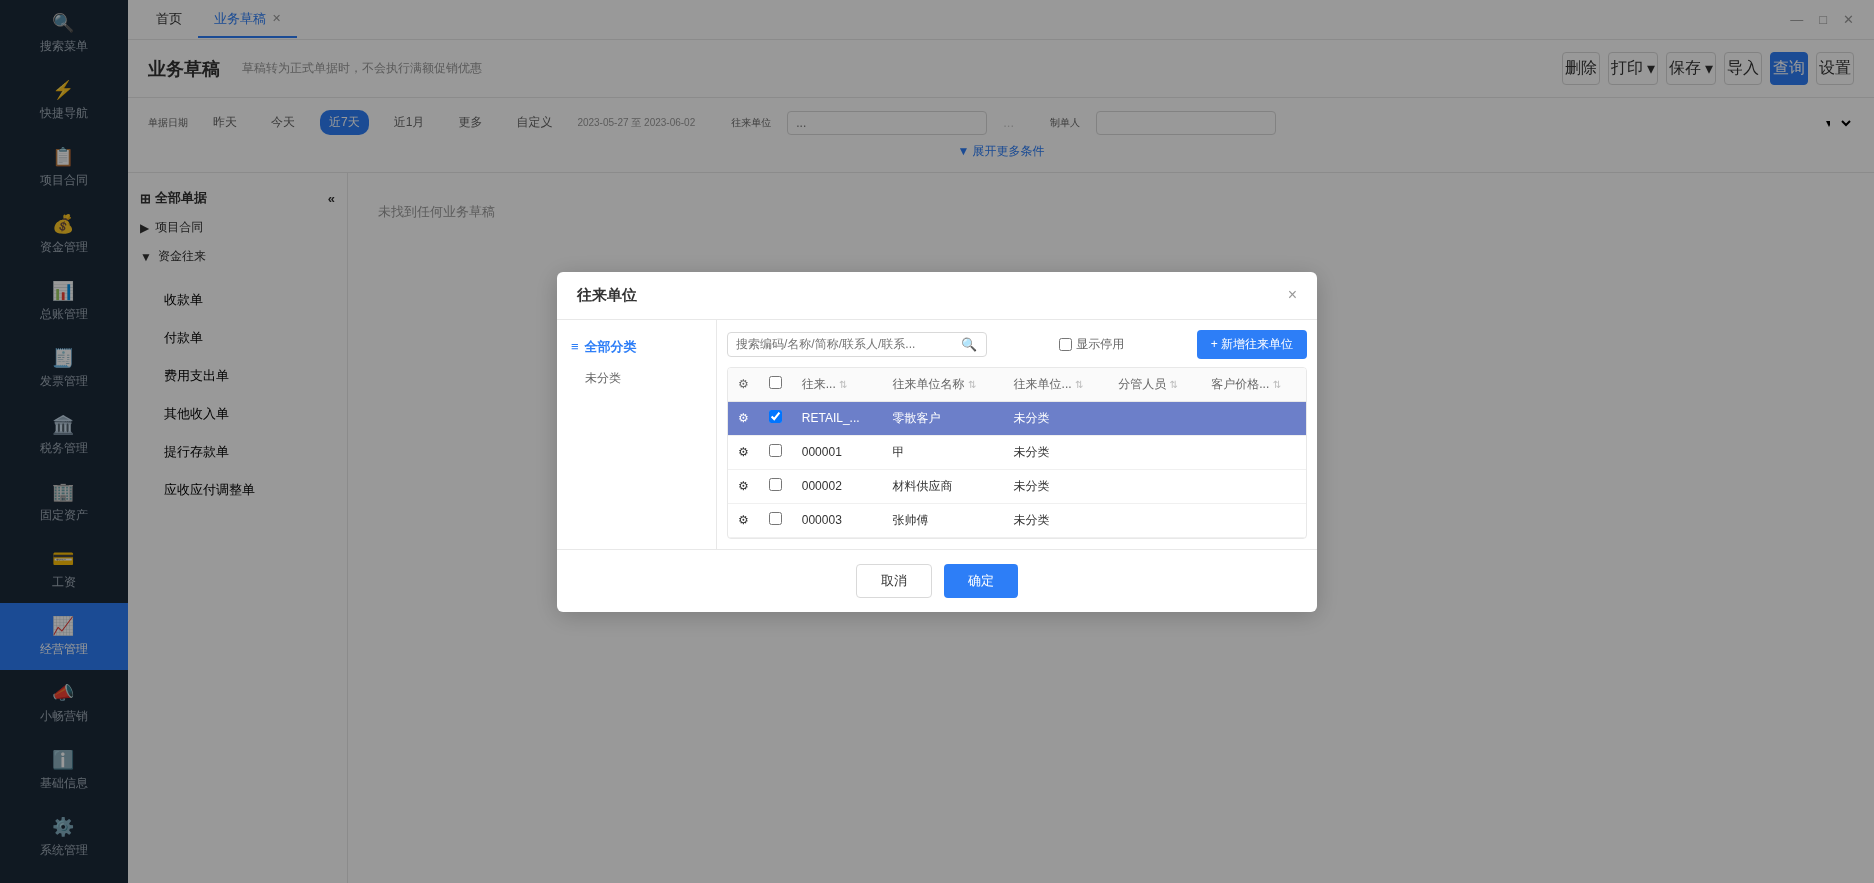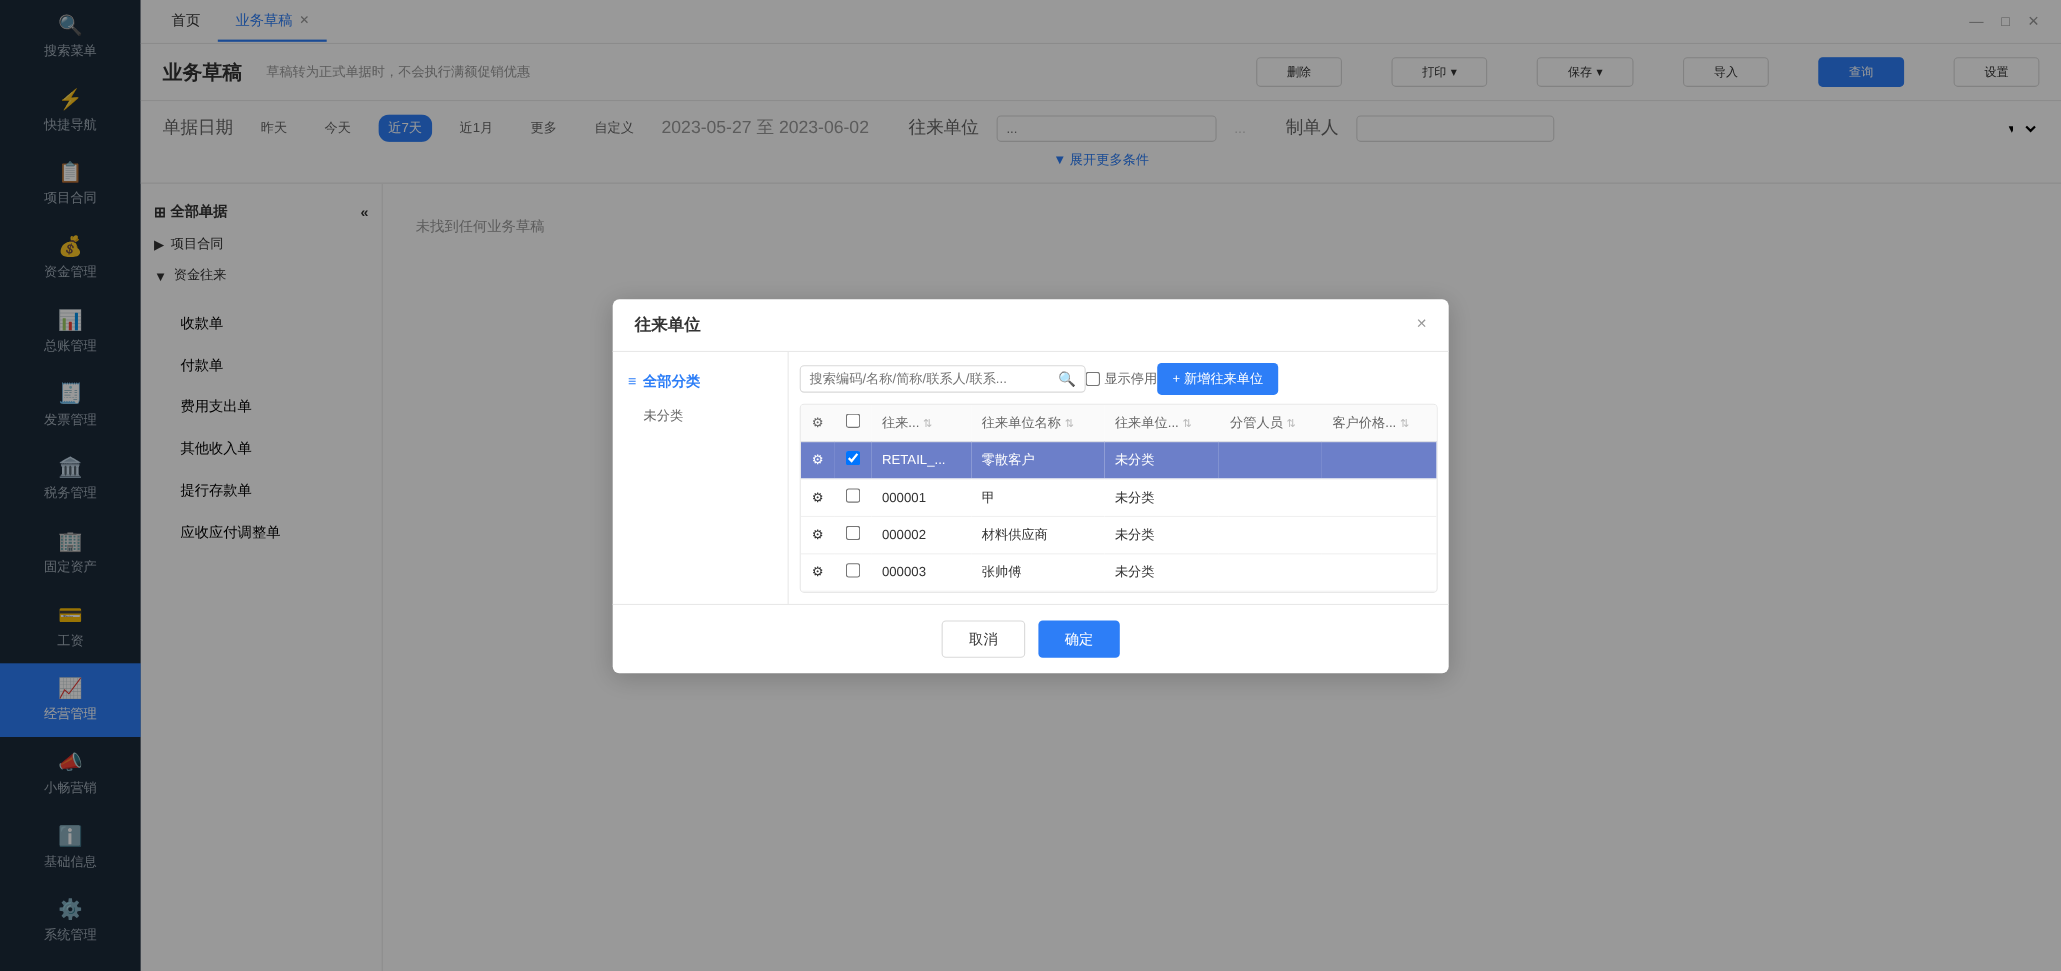--- a/index.html
+++ b/index.html
@@ -24,27 +24,27 @@
     .tab-item.active { color: #2d7ef7; border-bottom: 2px solid #2d7ef7; }
     .tab-close { color: #999; font-size: 11px; cursor: pointer; }
     .tab-item:first-child { color: #333; }
 
     
     .page-header { background: #fff; padding: 12px 20px; display: flex; align-items: center; justify-content: space-between; border-bottom: 1px solid #e8e8e8; }
     .page-title { font-size: 18px; font-weight: bold; color: #333; margin-right: 12px; }
     .page-subtitle { font-size: 12px; color: #999; }
     .page-header-left { display: flex; align-items: center; gap: 10px; }
     .page-header-right { display: flex; align-items: center; gap: 8px; }
-    .header-btn { display: flex; align-items: center; gap: 4px; padding: 5px 27px; border: 1px solid #d9d9d9; border-radius: 4px; cursor: pointer; font-size: 11px; background: #fff; color: #333; margin-left: 37px; }
+    .header-btn { display: flex; align-items: center; gap: 4px; padding: 5px 2px; border: 1px solid #d9d9d9; border-radius: 4px; cursor: pointer; font-size: 16px; background: #fff; color: #333; }
     .header-btn.primary { background: #2d7ef7; color: #fff; border-color: #2d7ef7; }
 
     
     .filter-area { background: #fff; padding: 12px 20px; border-bottom: 1px solid #e8e8e8; }
     .filter-row { display: flex; align-items: center; gap: 16px; flex-wrap: wrap; }
-    .filter-label { color: #666; font-size: 16px; white-space: nowrap; }
+    .filter-label { color: #666; font-size: 10px; white-space: nowrap; }
     .date-range-btn { padding: 3px 8px; border-radius: 3px; cursor: pointer; font-size: 12px; color: #666; border: 1px solid transparent; }
     .date-range-btn.active { background: #2d7ef7; color: #fff; border-radius: 10px; }
     .filter-input { border: 1px solid #d9d9d9; border-radius: 4px; padding: 4px 8px; font-size: 12px; width: 180px; }
     .filter-select { border: 1px solid #d9d9d9; border-radius: 4px; padding: 4px 8px; font-size: 12px; width: 140px; }
     .expand-btn { color: #2d7ef7; cursor: pointer; font-size: 12px; }
 
     
     .content-area { display: flex; flex: 1; overflow: hidden; }
 
     
@@ -67,21 +67,21 @@
     .modal-body { display: flex; flex: 1; overflow: hidden; }
 
     
     .modal-left { width: 160px; border-right: 1px solid #e8e8e8; padding: 10px 0; }
     .modal-left-item { padding: 8px 14px; font-size: 13px; cursor: pointer; display: flex; align-items: center; gap: 6px; }
     .modal-left-item.active { color: #2d7ef7; font-weight: bold; }
     .modal-left-sub { padding: 6px 14px 6px 28px; font-size: 12px; color: #666; cursor: pointer; }
 
     
     .modal-right { flex: 1; display: flex; flex-direction: column; padding: 10px; overflow: hidden; }
-    .modal-toolbar { display: flex; align-items: center; justify-content: flex-start; margin-bottom: 8px; }
+    .modal-toolbar { display: flex; align-items: center; justify-content: space-between; margin-bottom: 8px; }
     .modal-search { display: flex; align-items: center; border: 1px solid #d9d9d9; border-radius: 4px; padding: 4px 8px; width: 260px; gap: 6px; }
     .modal-search input { border: none; outline: none; font-size: 12px; flex: 1; }
     .modal-search-icon { color: #999; }
     .modal-show-disabled { display: flex; align-items: center; gap: 4px; font-size: 12px; color: #666; }
     .modal-add-btn { background: #2d7ef7; color: #fff; border: none; padding: 6px 14px; border-radius: 4px; cursor: pointer; font-size: 12px; display: flex; align-items: center; gap: 4px; }
 
     
     .modal-table { flex: 1; overflow-y: auto; border: 1px solid #e8e8e8; border-radius: 4px; }
     .modal-table table { width: 100%; border-collapse: collapse; font-size: 12px; }
     .modal-table thead th { background: #fafafa; padding: 8px 10px; text-align: left; color: #666; border-bottom: 1px solid #e8e8e8; white-space: nowrap; font-weight: normal; }

